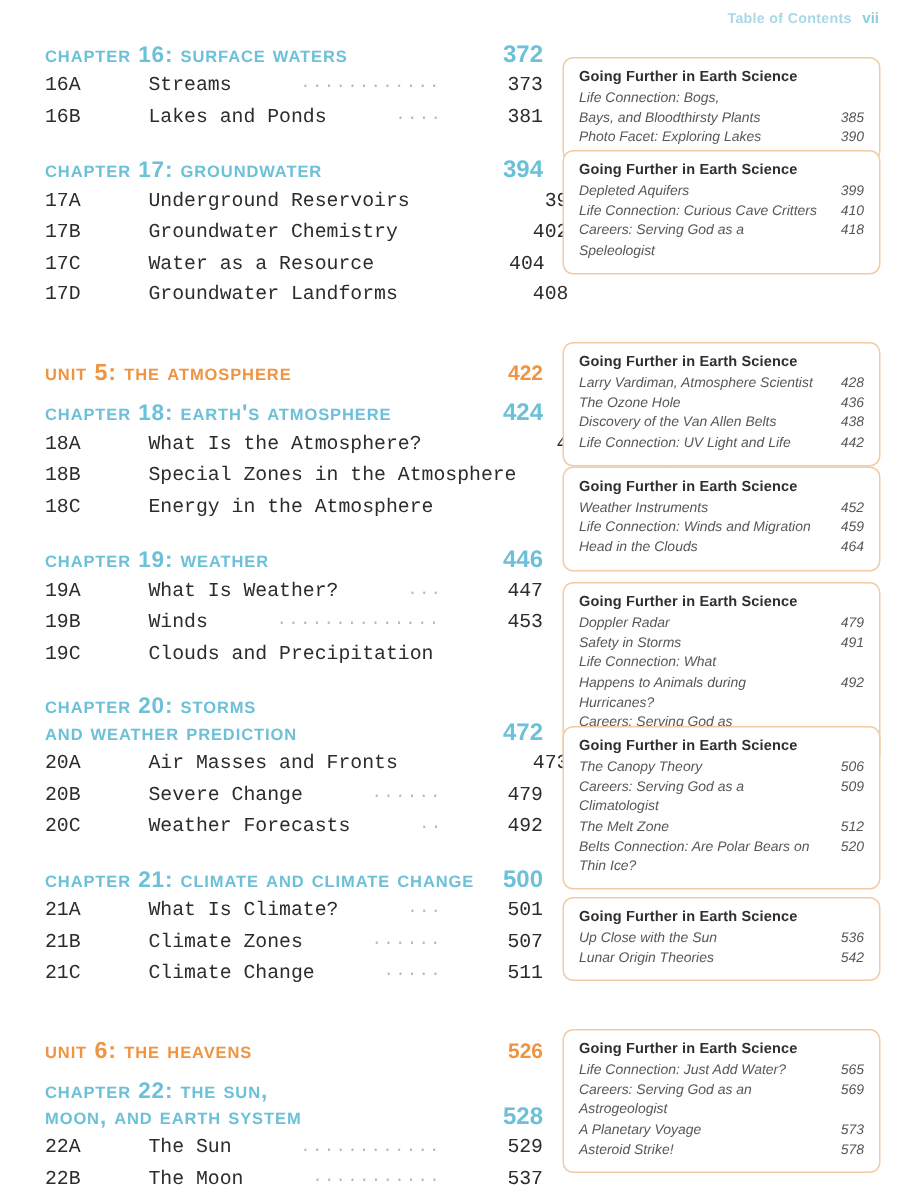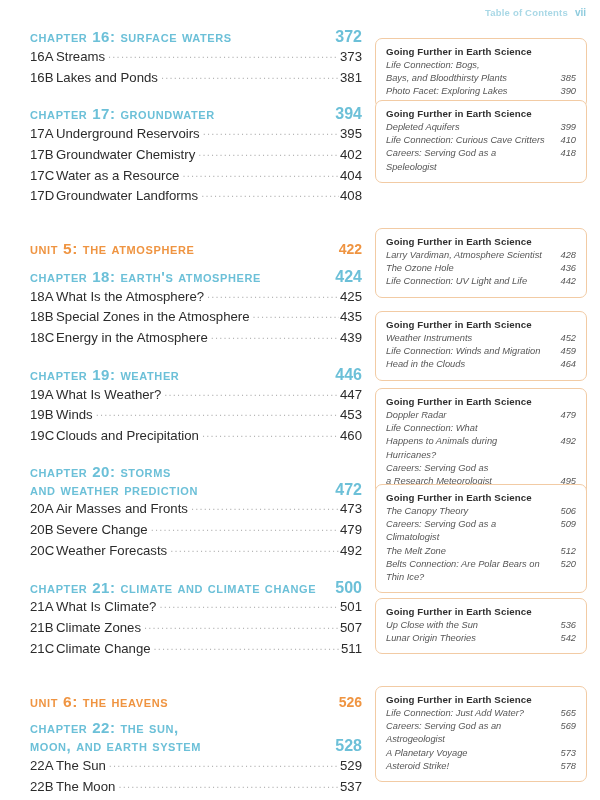--- a/index.html
+++ b/index.html
@@ -102,27 +102,28 @@
   }
   .chapter-head.two-line .line2 .t { flex: 1 1 auto; }
 
   
   .chapter-head.tight .head-page { padding-left: 6px; }
 
   
   .sections { margin-top: 4px; }
   .sec {
     display: flex;
-    align-items: flex-start;
-    font-family: Liberation Sans, sans-serif;
+    align-items: flex-end;
+    font-family: Liberation Mono, monospace;
     font-size: 13.2px;
     color: #2c2c2c;
     line-height: 1.0;
     margin-bottom: 7.5px;
     white-space: nowrap;
+    gap: 43px;
   }
   .sec .code {
     flex: 0 0 auto;
     width: 26px;
   }
   .sec .name { flex: 0 0 auto; padding-right: 3px; }
   .sec .dots {
     flex: 1 1 auto;
     overflow: hidden;
     white-space: nowrap;
@@ -405,20 +406,24 @@
           <div class="gf-title"><span class="b">Going Further</span><span class="sb"> in Earth Science</span></div>
           <div class="gf-row">
             <span class="gf-label">Larry Vardiman, Atmosphere Scientist</span>
             <span class="gf-pg">428</span>
           </div>
           <div class="gf-row">
             <span class="gf-label">The Ozone Hole</span>
             <span class="gf-pg">436</span>
           </div>
           <div class="gf-row">
+            <span class="gf-label">Discovery of the Van Allen Belts</span>
+            <span class="gf-pg">438</span>
+          </div>
+          <div class="gf-row">
             <span class="gf-label">Life Connection: UV Light and Life</span>
             <span class="gf-pg">442</span>
           </div>
         </div>
         <div class="gf-box" style="top: 283px;">
           <div class="gf-title"><span class="b">Going Further</span><span class="sb"> in Earth Science</span></div>
           <div class="gf-row">
             <span class="gf-label">Weather Instruments</span>
             <span class="gf-pg">452</span>
           </div>
@@ -429,20 +434,24 @@
           <div class="gf-row">
             <span class="gf-label">Head in the Clouds</span>
             <span class="gf-pg">464</span>
           </div>
         </div>
         <div class="gf-box" style="top: 360px;">
           <div class="gf-title"><span class="b">Going Further</span><span class="sb"> in Earth Science</span></div>
           <div class="gf-row">
             <span class="gf-label">Doppler Radar</span>
             <span class="gf-pg">479</span>
+          </div>
+          <div class="gf-row">
+            <span class="gf-label">Safety in Storms</span>
+            <span class="gf-pg">491</span>
           </div>
           <div class="gf-row cont">
             <span class="gf-label">Life Connection: What</span>
             <span class="gf-pg"></span>
           </div>
           <div class="gf-row">
             <span class="gf-label">Happens to Animals during Hurricanes?</span>
             <span class="gf-pg">492</span>
           </div>
           <div class="gf-row cont">

